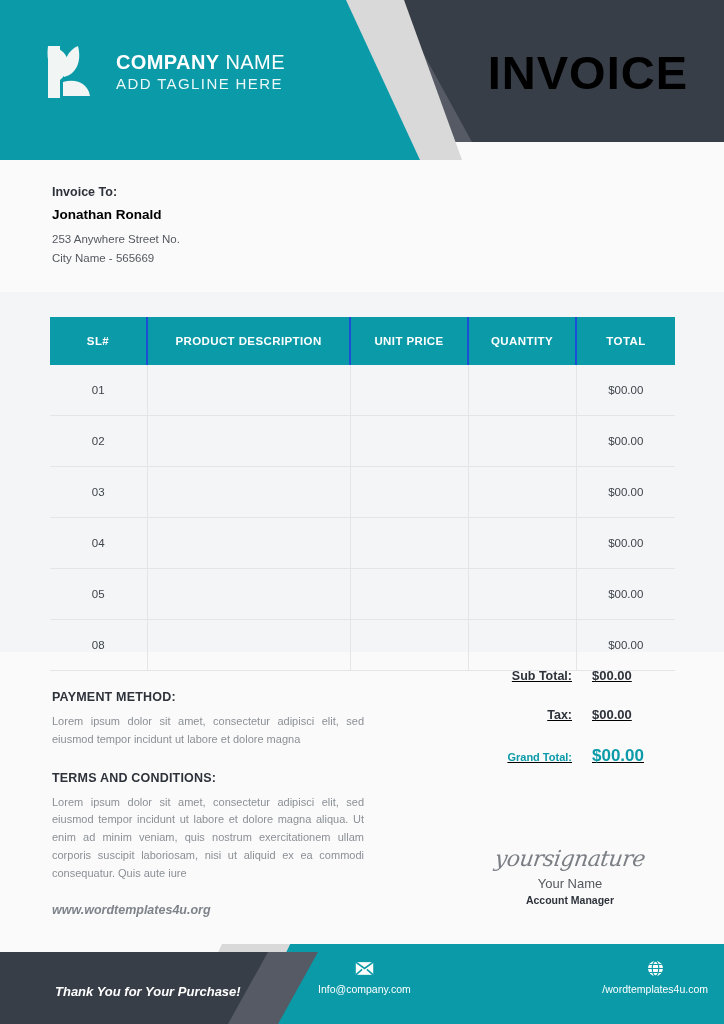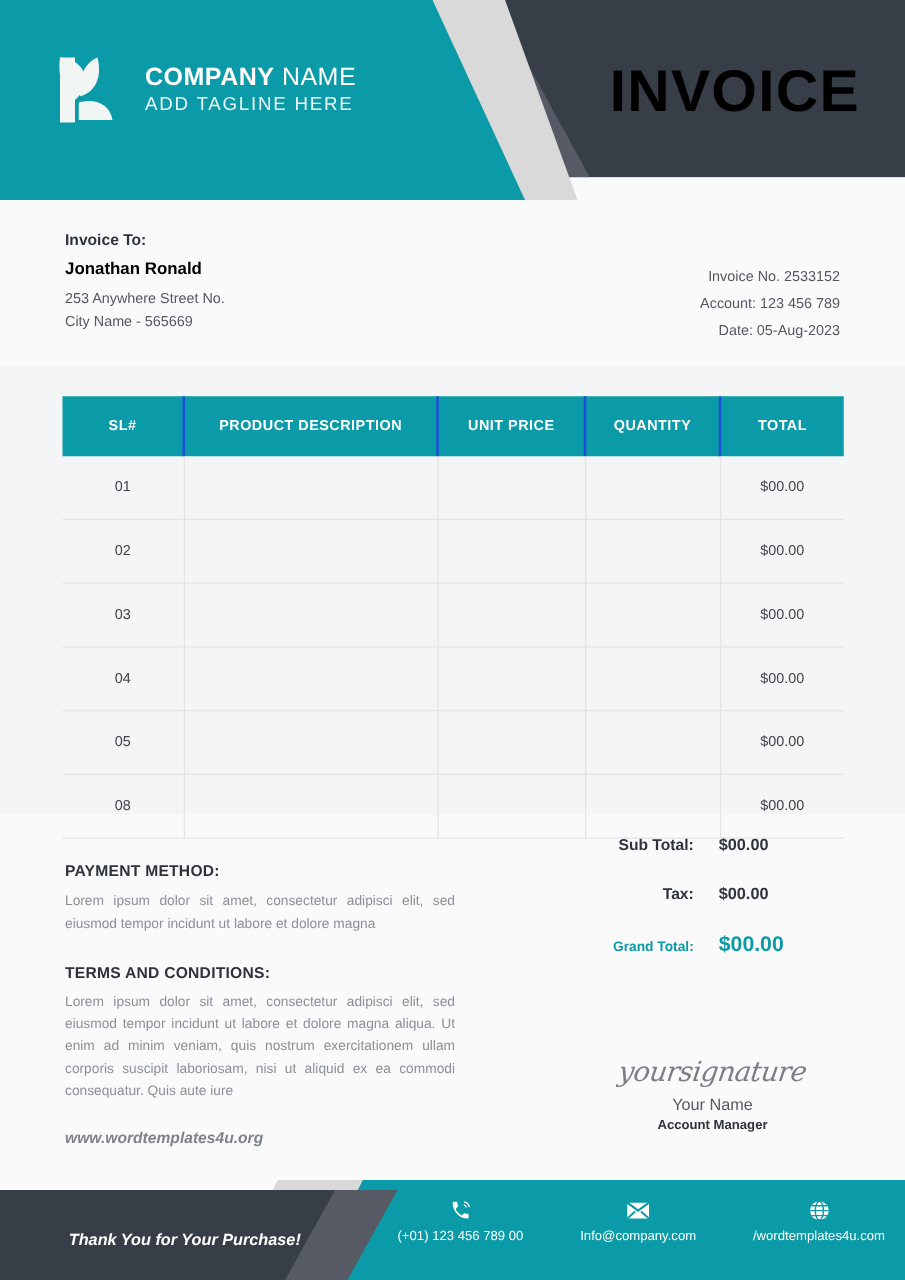--- a/index.html
+++ b/index.html
@@ -170,22 +170,23 @@
   .table tbody td:last-child { border-right: none; }
   .col-sl      { width: 97px; }
   .col-desc    { width: 203px; }
   .col-price   { width: 118px; }
   .col-qty     { width: 108px; }
   .col-total   { width: 99px; }
 
   
   .totals {
     position: absolute;
-    right: 67px; top: 668px;
+    right: 50px; top: 668px;
     width: 250px;
+    text-decoration: underline;
   }
   .total-row {
     display: flex;
     justify-content: flex-end;
     align-items: baseline;
     margin-bottom: 24px;
   }
   .total-row .tl {
     font-size: 12.5px;
     font-weight: bold;
@@ -368,25 +369,20 @@
     <div class="invoice-title">INVOICE</div>
   </div>
 
   <div class="bill-block">
     <div class="bill-to-label">Invoice To:</div>
     <div class="bill-name">Jonathan Ronald</div>
     <div class="bill-line">253 Anywhere Street No.</div>
     <div class="bill-line">City Name - 565669</div>
   </div>
 
-  <div class="meta-block">
-    <div class="meta-line">Invoice No. 2533152</div>
-    <div class="meta-line">Account: 123 456 789</div>
-    <div class="meta-line">Date: 05-Aug-2023</div>
-  </div>
 
   <div class="band"></div>
 
   <table class="table">
     <colgroup>
       <col class="col-sl">
         <col class="col-desc">
         <col class="col-price">
         <col class="col-qty">
         <col class="col-total">
@@ -478,30 +474,20 @@
 
   <div class="footer">
     <div class="ft-teal"></div>
     <div class="ft-lightgray"></div>
     <div class="ft-gray"></div>
     <div class="ft-dark"></div>
 
     <div class="thankyou">Thank You for Your Purchase!</div>
 
     <div class="contacts">
-      <div class="contact">
-        <div class="ci">
-          <svg width="17" height="17" viewBox="0 0 24 24" fill="#ffffff" xmlns="http://www.w3.org/2000/svg">
-            <path d="M6.6 10.8c1.4 2.8 3.8 5.1 6.6 6.6l2.2-2.2c.3-.3.7-.4 1-.2 1.1.4 2.4.6 3.6.6.6 0 1 .4 1 1V20c0 .6-.4 1-1 1C11 21 3 13 3 3c0-.6.4-1 1-1h3.4c.6 0 1 .4 1 1 0 1.3.2 2.5.6 3.6.1.3 0 .7-.2 1l-2.2 2.2z"></path>
-            <path d="M16.5 2.4c2.6.5 4.6 2.5 5.1 5.1" stroke="#ffffff" stroke-width="1.4" fill="none" stroke-linecap="round"></path>
-            <path d="M16 5.6c1.1.3 2 1.2 2.3 2.3" stroke="#ffffff" stroke-width="1.4" fill="none" stroke-linecap="round"></path>
-          </svg>
-        </div>
-        <div class="ct">(+01) 123 456 789 00</div>
-      </div>
 
       <div class="contact">
         <div class="ci">
           <svg width="19" height="15" viewBox="0 0 24 18" fill="#ffffff" xmlns="http://www.w3.org/2000/svg">
             <path d="M1 1h22v16H1z" fill="#ffffff"></path>
             <path d="M1 1l11 8L23 1" stroke="#0b9aa8" stroke-width="2.2" fill="none"></path>
             <path d="M1 17l8-7M23 17l-8-7" stroke="#0b9aa8" stroke-width="2" fill="none"></path>
           </svg>
         </div>
         <div class="ct">Info@company.com</div>

